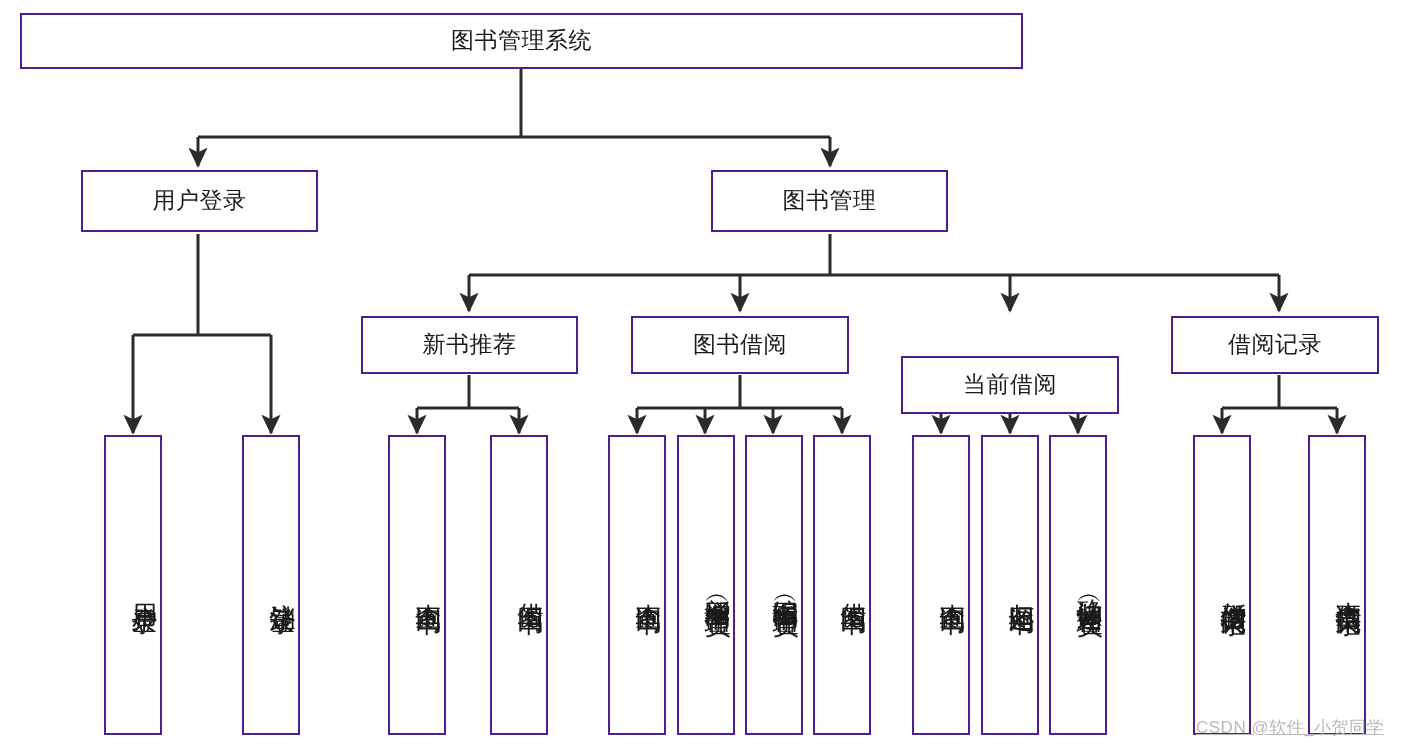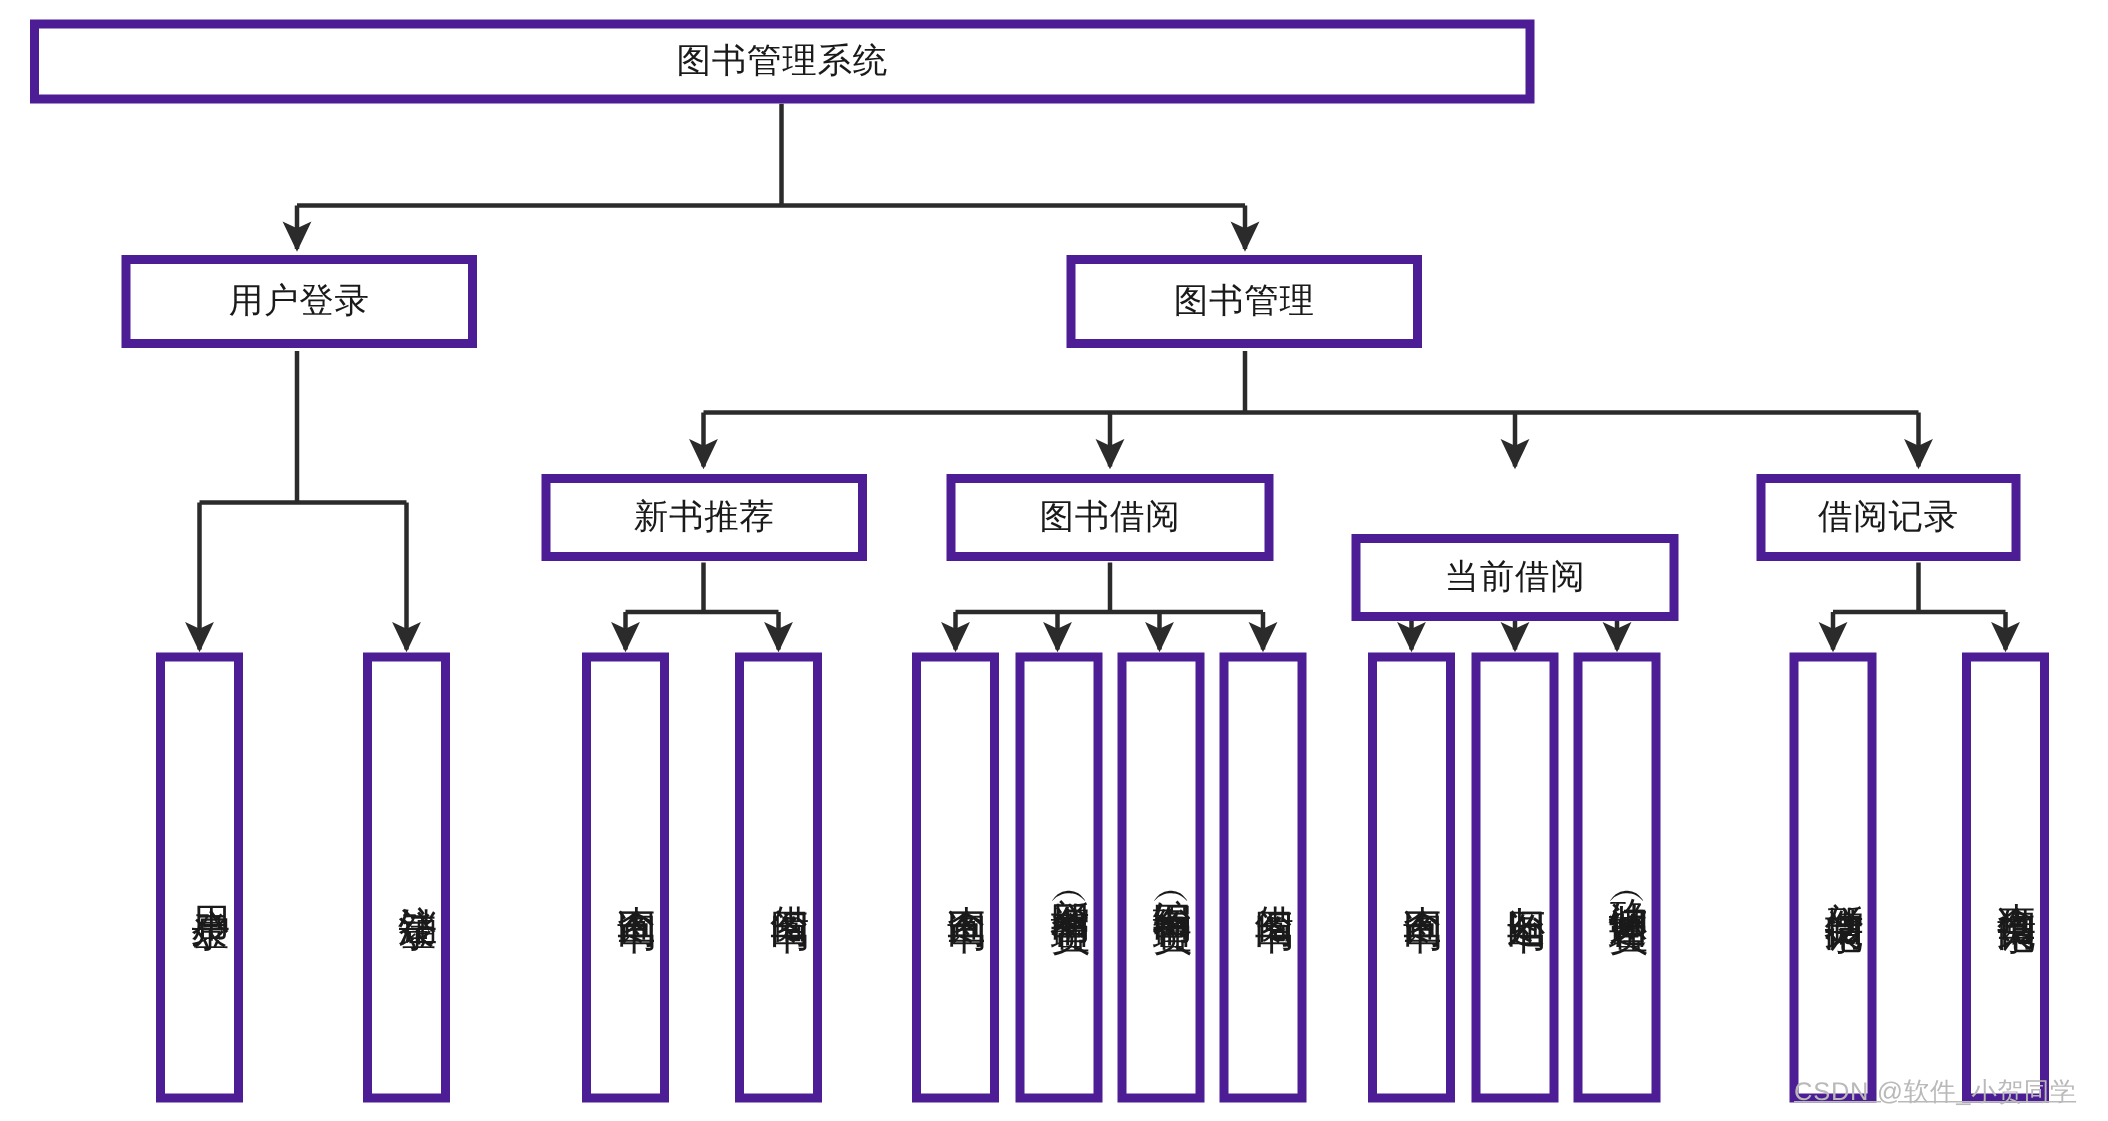--- a/index.html
+++ b/index.html
@@ -23,21 +23,21 @@
     left: 0;
     top: 0;
     width: 1405px;
     height: 747px;
     pointer-events: none;
   }
   .node {
     position: absolute;
     box-sizing: border-box;
     background: #ffffff;
-    border: 6px solid #4c1d95;
+    border: 2px solid #4c1d95;
     display: flex;
     align-items: center;
     justify-content: center;
     color: #1a1a1a;
   }
   .node-h {
     font-size: 23px;
     letter-spacing: 0.5px;
     line-height: 1.2;
     white-space: nowrap;
@@ -138,21 +138,21 @@
 
   <div class="node node-h" style="left:361px; top:316px; width:217px; height:58px;">
     <span>新书推荐</span>
   </div>
   <div class="node node-h" style="left:631px; top:316px; width:218px; height:58px;">
     <span>图书借阅</span>
   </div>
   <div class="node node-h" style="left:901px; top:316px; width:218px; height:58px;margin-top:40px;">
     <span>当前借阅</span>
   </div>
-  <div class="node node-h" style="left:1171px; top:316px; width:176px; height:58px;">
+  <div class="node node-h" style="left:1171px; top:316px; width:208px; height:58px;">
     <span>借阅记录</span>
   </div>
 
   <div class="node node-v" style="left:104px; top:435px; width:58px; height:300px;">
     <span class="vlabel">用户登录</span>
   </div>
   <div class="node node-v" style="left:242px; top:435px; width:58px; height:300px;">
     <span class="vlabel">注销登录</span>
   </div>
 

